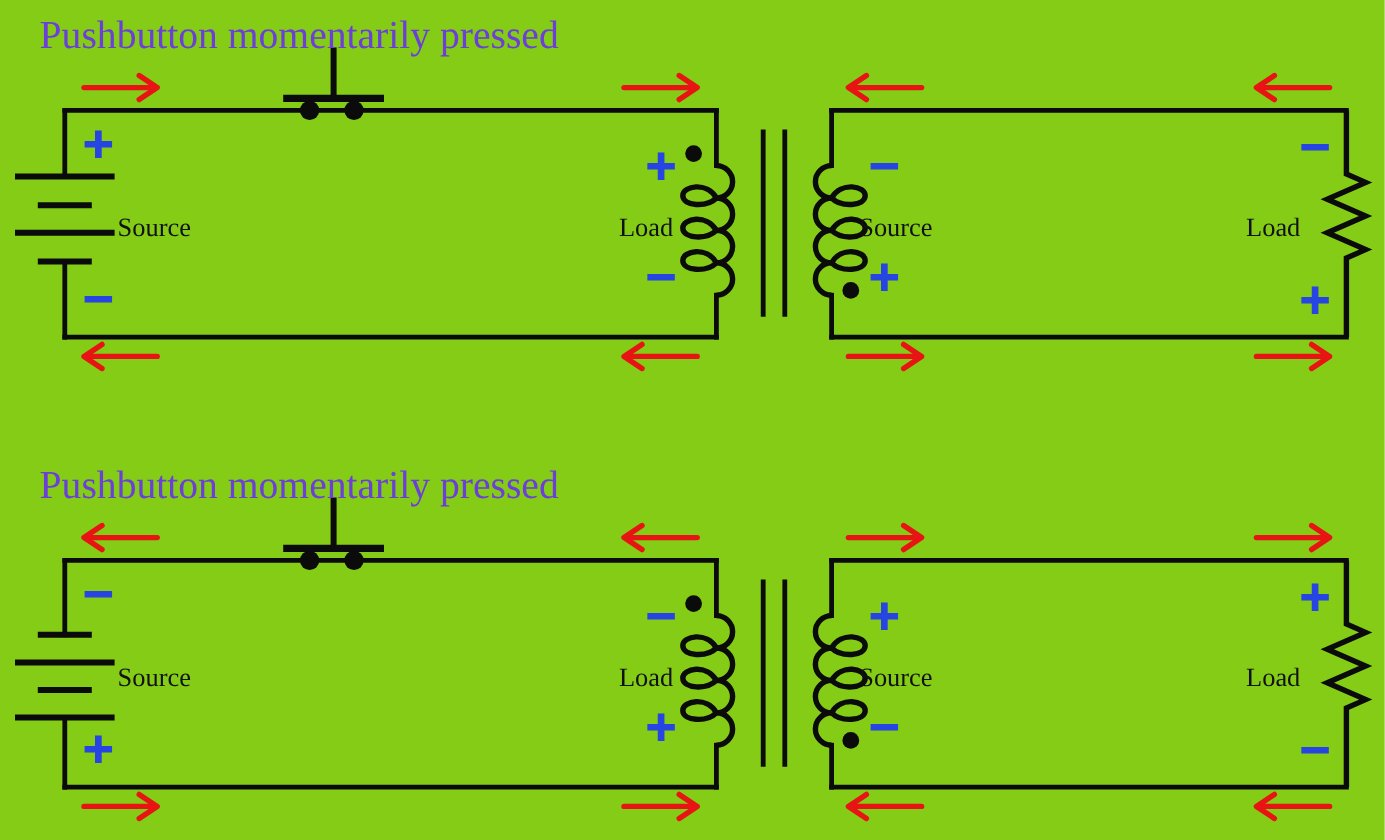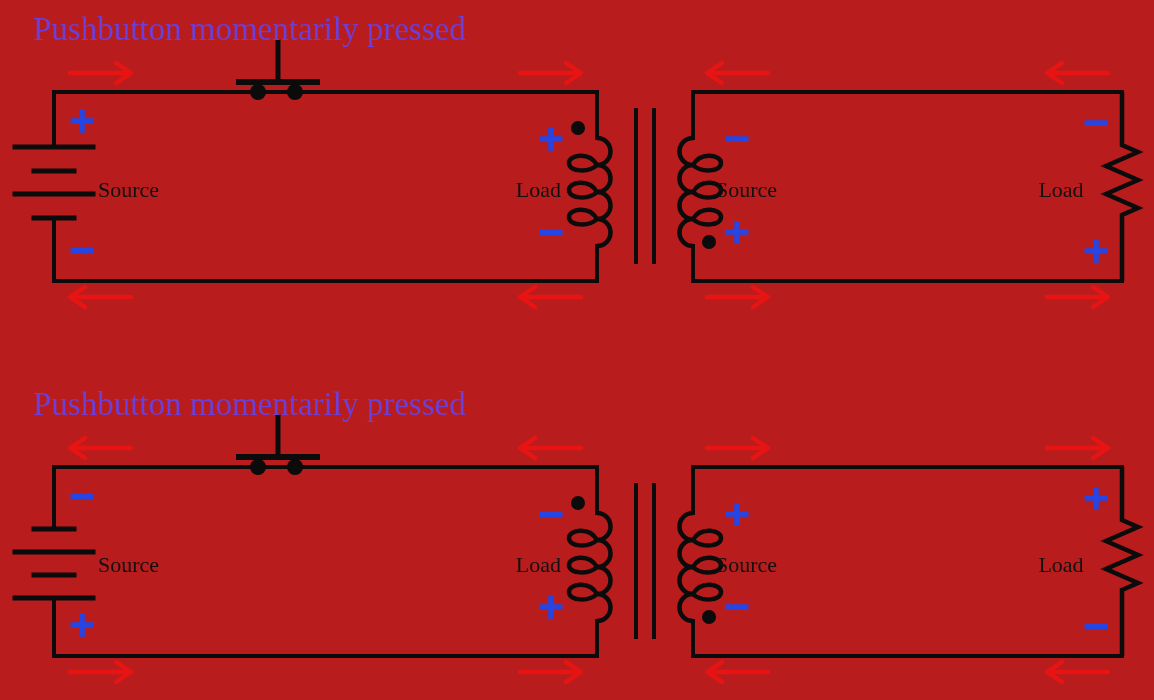--- a/index.html
+++ b/index.html
@@ -1,16 +1,16 @@
 <!DOCTYPE html>
 <html><head>
 <meta charset="utf-8">
 <style>
   html,body{margin:0;padding:0;background:#ffffff;}
-  #stage{position:relative;width:1154px;height:700px;background:#b91c1c;overflow:hidden;
+  #stage{position:relative;width:1154px;height:700px;background:#84cc16;overflow:hidden;
          font-family:"Liberation Serif", serif;}
   svg.diag{position:absolute;left:0;display:block;}
   text.title{font-family:"Liberation Serif", serif;font-size:33px;}
   text.label{font-family:"Liberation Serif", serif;font-size:22px;fill:#111111;}
   text.sign{font-family:"DejaVu Sans", sans-serif;font-size:34px;font-weight:bold;}
   .anchor-end{text-anchor:end;}
   .anchor-mid{text-anchor:middle;}
 </style>
 </head>
 <body>

